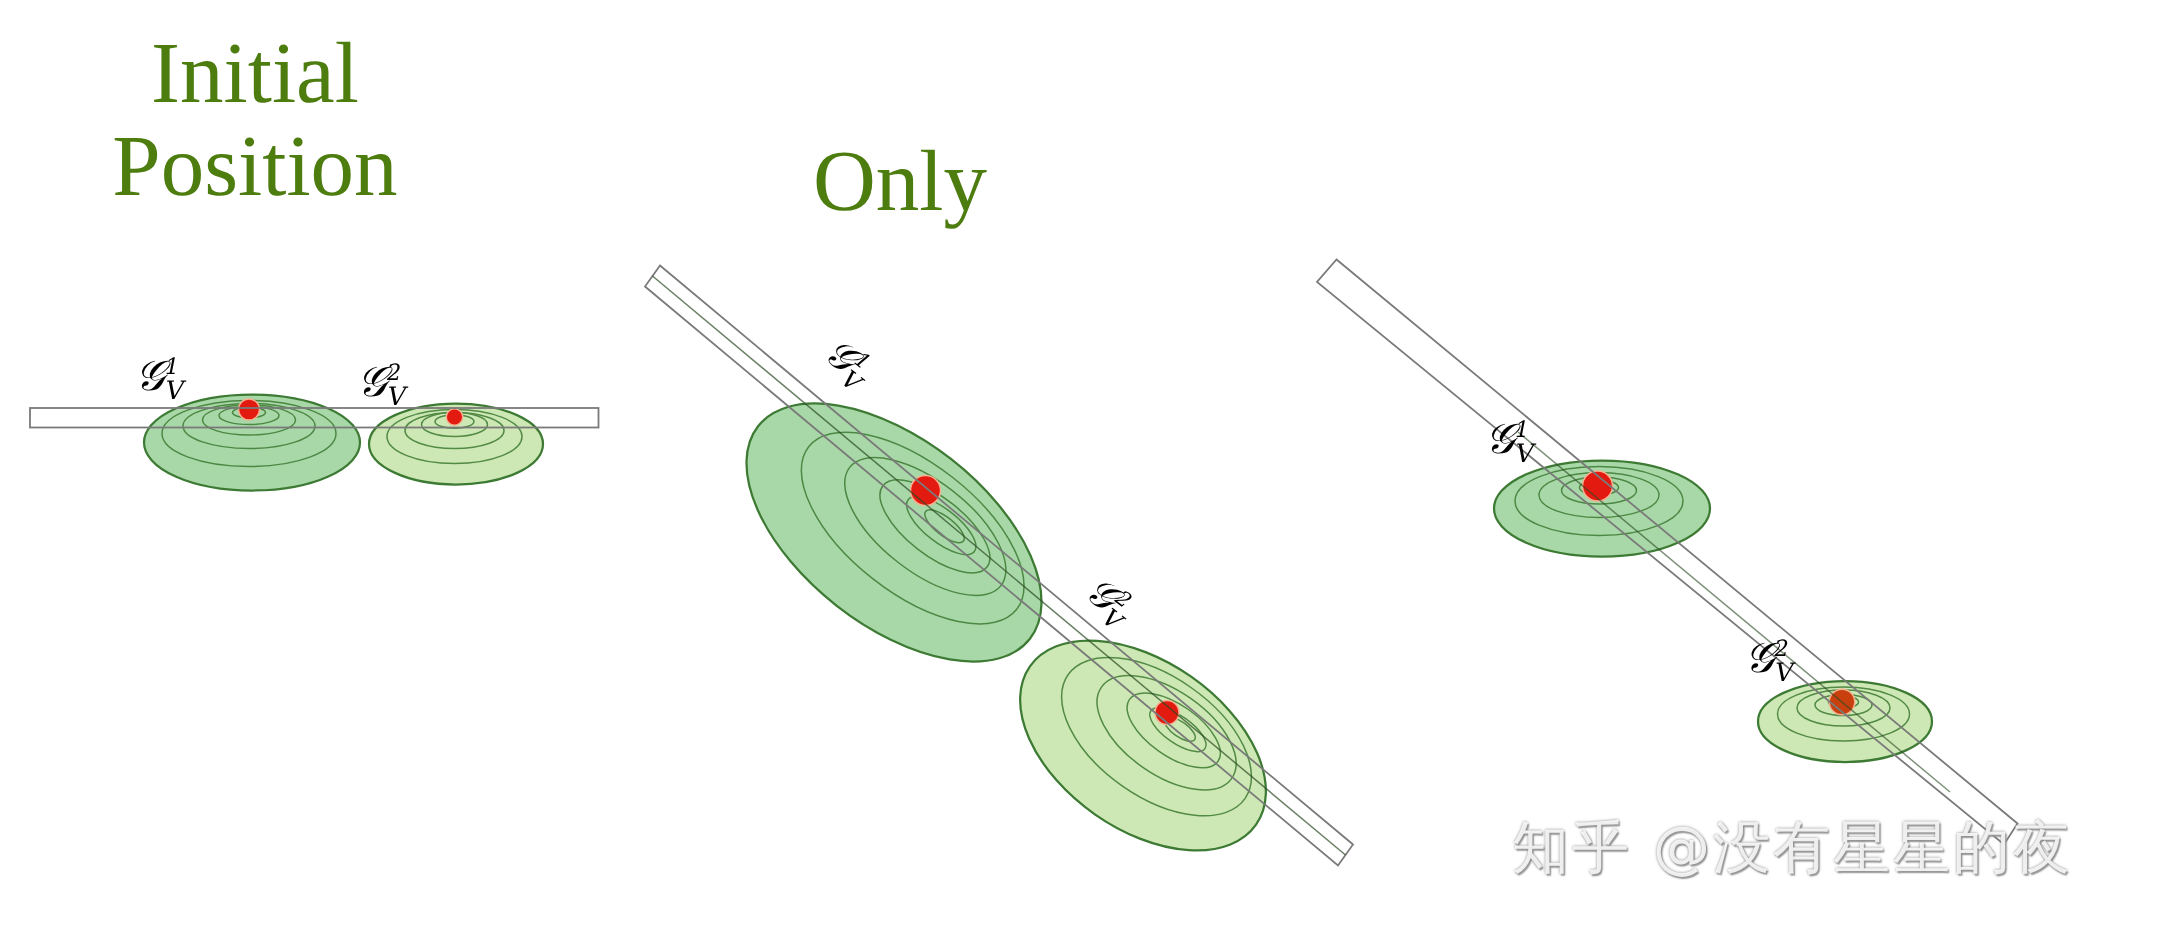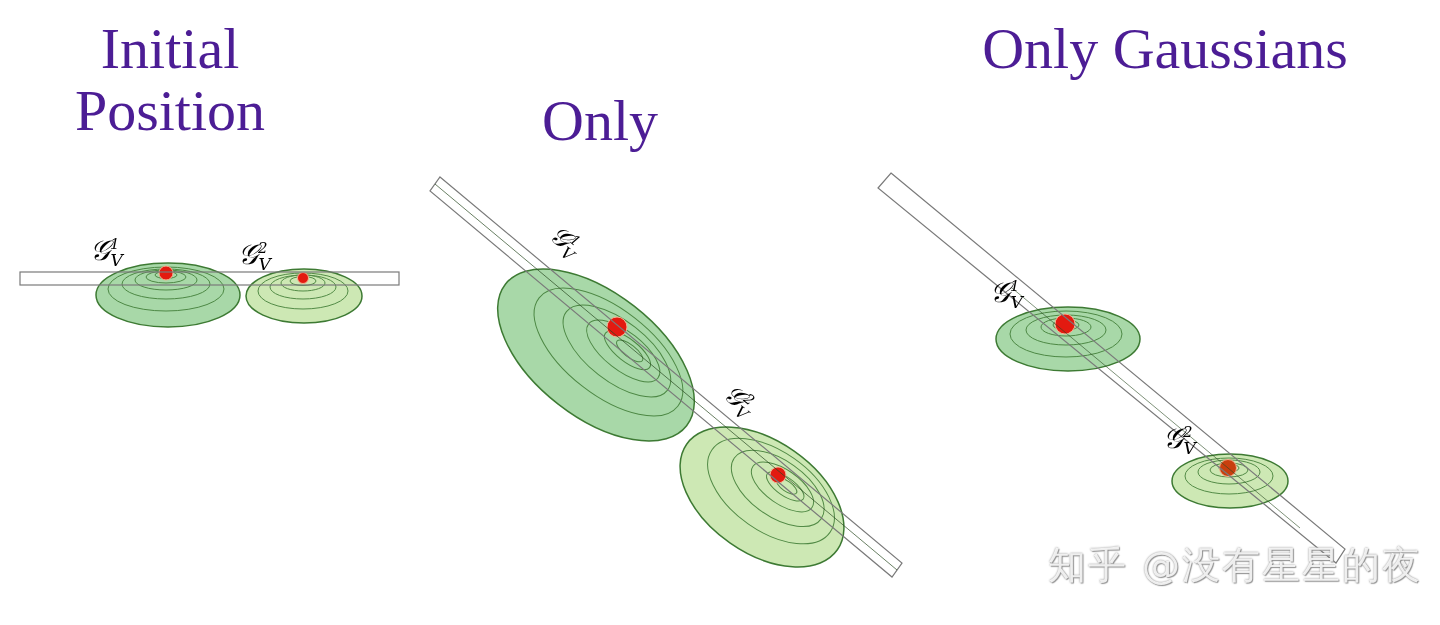--- a/index.html
+++ b/index.html
@@ -1,34 +1,33 @@
 <!DOCTYPE html>
 <html><head>
 <meta charset="utf-8">
 <style>
   html, body { margin: 0; padding: 0; background: #ffffff; }
   body { width: 1440px; height: 625px; position: relative; overflow: hidden; font-family: "Liberation Serif", serif; }
-  .title { position: absolute; text-align: center; color: #4c1d95; font-family: "Liberation Serif", serif; font-size: 58px; line-height: 62px; }
+  .title { position: absolute; text-align: center; color: #4d7c0f; font-family: "Liberation Serif", serif; font-size: 58px; line-height: 62px; }
   .title div { white-space: nowrap; }
   svg.diagram { position: absolute; left: 0; top: 0; }
-  .watermark { position: absolute; left: 1008px; top: 540px; font-family: "DejaVu Sans", sans-serif; font-size: 38px; color: rgba(255,255,255,0.85); text-shadow: 0 0 2px #888, 1px 1px 1px #999; letter-spacing: 2px; white-space: nowrap; margin-left: 40px; }
+  .watermark { position: absolute; left: 1008px; top: 540px; font-family: "DejaVu Sans", sans-serif; font-size: 38px; color: rgba(255,255,255,0.85); text-shadow: 0 0 2px #888, 1px 1px 1px #999; letter-spacing: 2px; white-space: nowrap; }
   .lbl { font-family: "DejaVu Serif", serif; font-style: italic; }
 </style>
 </head>
 <body>
 
 <div class="title" style="left:40px; top:18px; width:260px;">
   <div>Initial</div>
   <div>Position</div>
 </div>
 <div class="title" style="left:470px; top:90px; width:260px;">
   <div>Only</div>
 </div>
 <div class="title" style="left:940px; top:18px; width:450px;">
-  <div>Only Gaussians</div>
 </div>
 
 <svg class="diagram" width="1440" height="625" viewBox="0 0 1440 625">
   <defs>
     <g id="contours">
       <ellipse cx="0" cy="0" rx="1" ry="1"></ellipse>
     </g>
   </defs>
 
   <g>

